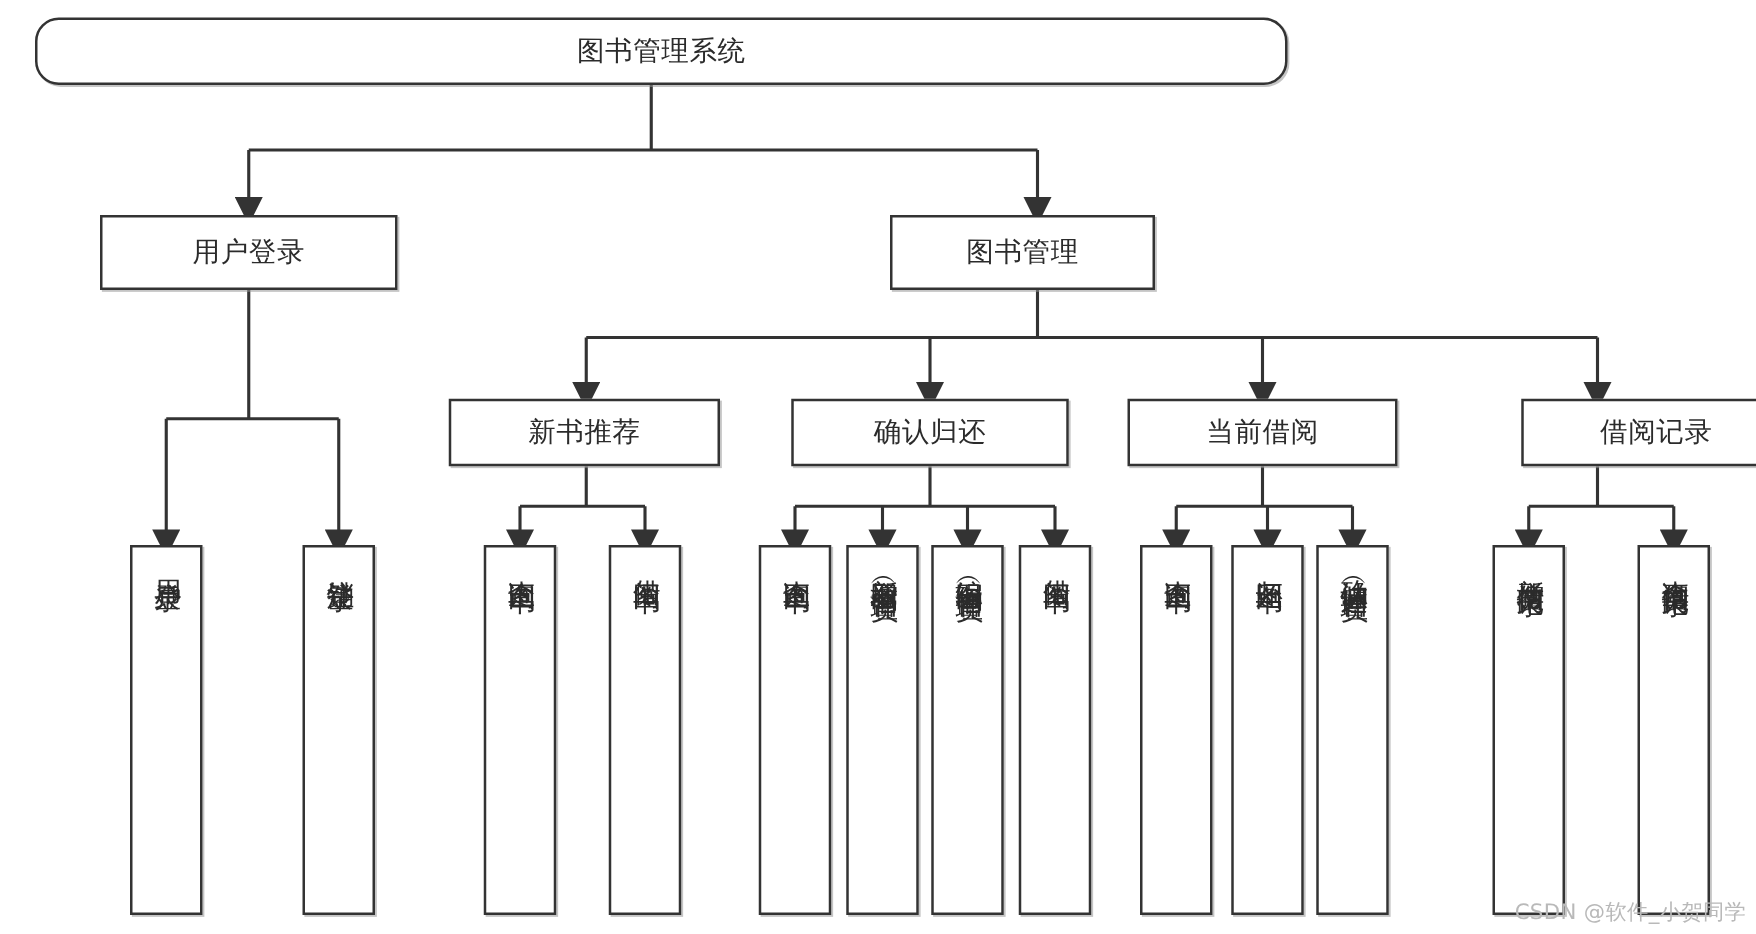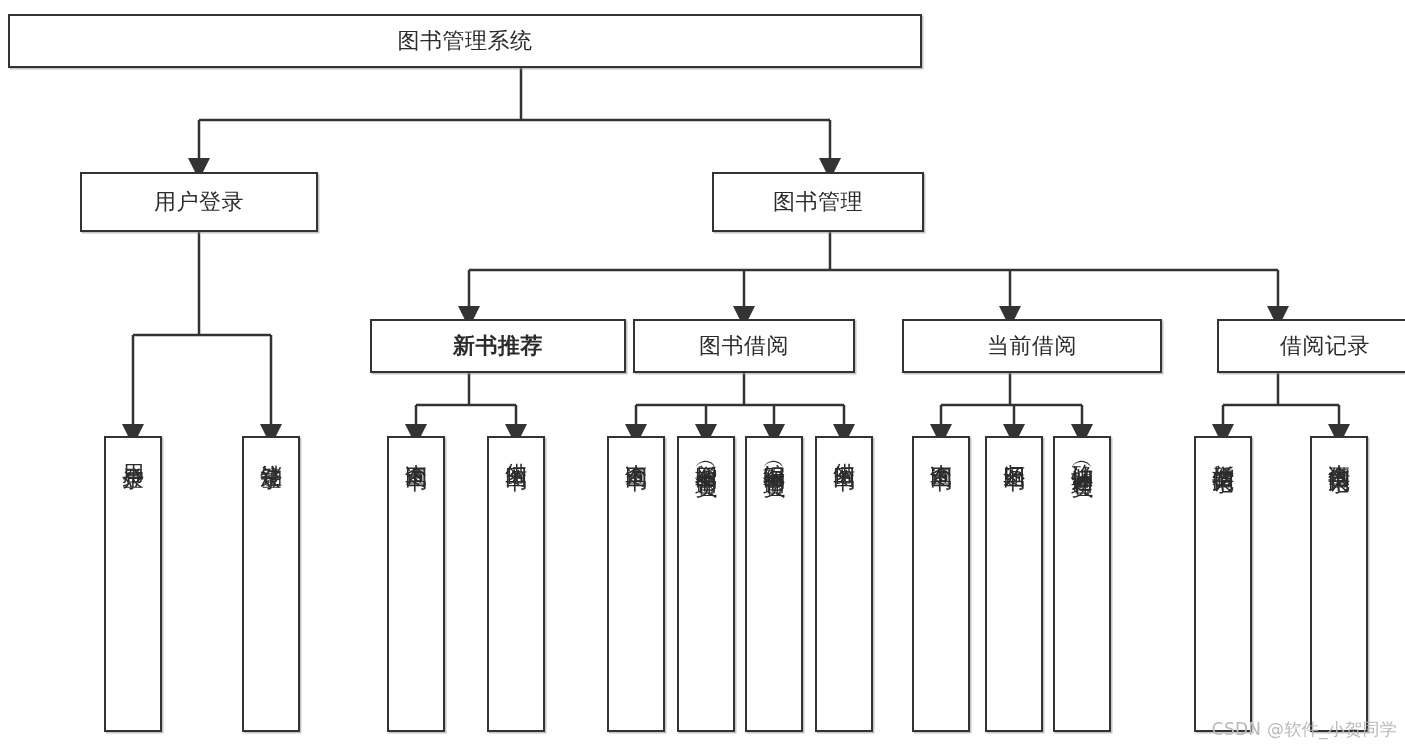--- a/index.html
+++ b/index.html
@@ -124,38 +124,38 @@
       <path d="M1082,405 L1082,426" marker-end="url(#arrowhead)"></path>
     </g>
     <g stroke="#333333" stroke-width="2.5" fill="none">
       <path d="M1278,373 L1278,405"></path>
       <path d="M1223,405 L1339,405"></path>
       <path d="M1223,405 L1223,426" marker-end="url(#arrowhead)"></path>
       <path d="M1339,405 L1339,426" marker-end="url(#arrowhead)"></path>
     </g>
   </svg>
 
-  <div class="node-box node-h" style="left:8px; top:14px; width:914px; height:54px;">
+  <div class="node-box node-h" style="left:28px; top:14px; width:1002px; height:54px;border-radius:19px;">
     <span class="label">图书管理系统</span>
   </div>
 
   <div class="node-box node-h" style="left:80px; top:172px; width:238px; height:60px;">
     <span class="label">用户登录</span>
   </div>
   <div class="node-box node-h" style="left:712px; top:172px; width:212px; height:60px;">
     <span class="label">图书管理</span>
   </div>
 
-  <div class="node-box node-h" style="left:370px; top:319px; width:256px; height:54px;font-weight:bold;">
+  <div class="node-box node-h" style="left:359px; top:319px; width:217px; height:54px;">
     <span class="label">新书推荐</span>
   </div>
   <div class="node-box node-h" style="left:633px; top:319px; width:222px; height:54px;">
-    <span class="label">图书借阅</span>
-  </div>
-  <div class="node-box node-h" style="left:902px; top:319px; width:260px; height:54px;">
+    <span class="label">确认归还</span>
+  </div>
+  <div class="node-box node-h" style="left:902px; top:319px; width:216px; height:54px;">
     <span class="label">当前借阅</span>
   </div>
   <div class="node-box node-h" style="left:1217px; top:319px; width:216px; height:54px;">
     <span class="label">借阅记录</span>
   </div>
 
   <div class="node-box node-v" style="left:104px; top:436px; width:58px; height:296px;">
     <span class="label">用户登录</span>
   </div>
   <div class="node-box node-v" style="left:242px; top:436px; width:58px; height:296px;">

